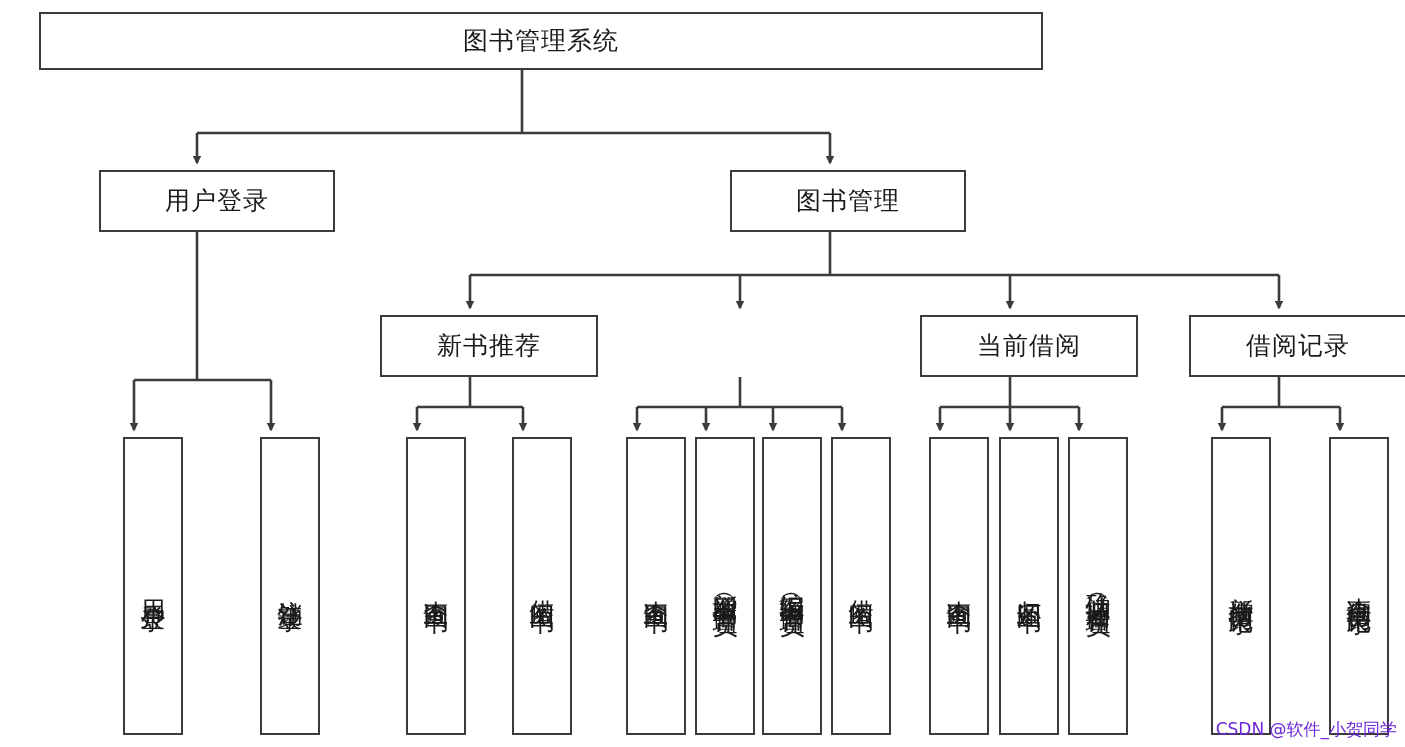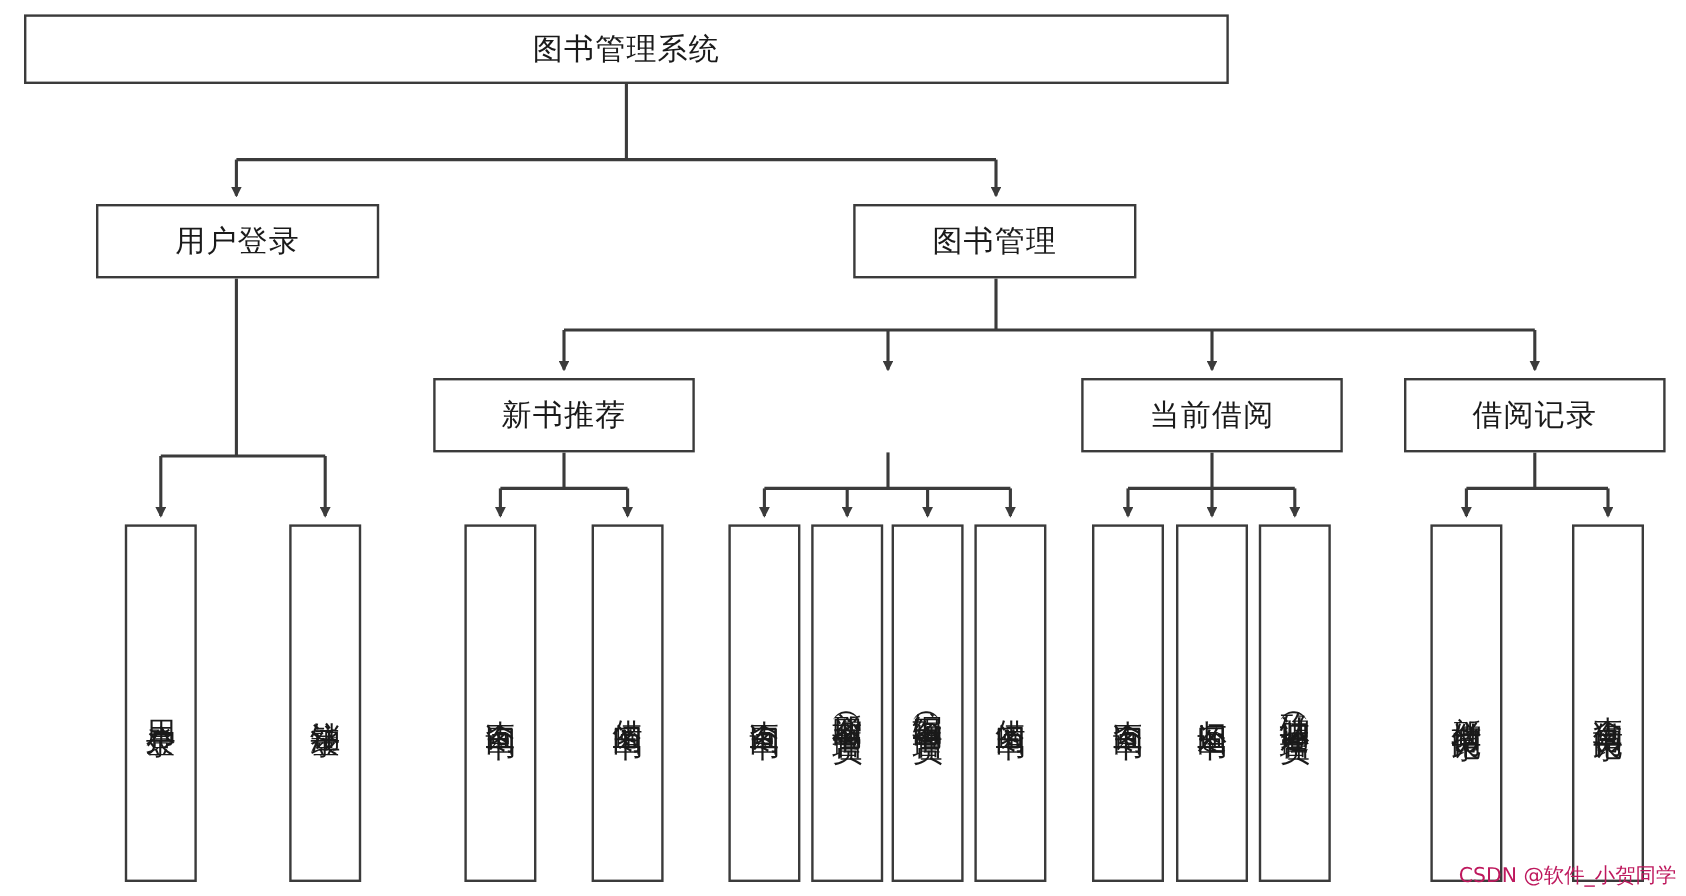--- a/index.html
+++ b/index.html
@@ -20,20 +20,21 @@
   .node {
     position: absolute;
     box-sizing: border-box;
     border: 2.5px solid #3b3b3b;
     background: #ffffff;
     display: flex;
     align-items: center;
     justify-content: center;
     color: #1a1a1a;
     z-index: 3;
+    margin-left: 19px;
   }
   .node.h {
     font-size: 25px;
     letter-spacing: 1px;
     line-height: 1.1;
   }
   .node.v {
     font-size: 25px;
     writing-mode: vertical-rl;
     text-orientation: upright;
@@ -52,21 +53,21 @@
     top: 0;
     width: 1405px;
     height: 747px;
     z-index: 1;
   }
   .watermark {
     position: absolute;
     right: 8px;
     bottom: 6px;
     font-size: 17px;
-    color: #be185d;
+    color: #6d28d9;
     z-index: 5;
     white-space: nowrap;
     font-family: "DejaVu Sans", "Liberation Sans", sans-serif;
   }
 </style>
 </head>
 <body>
 
 <div id="canvas">
 

